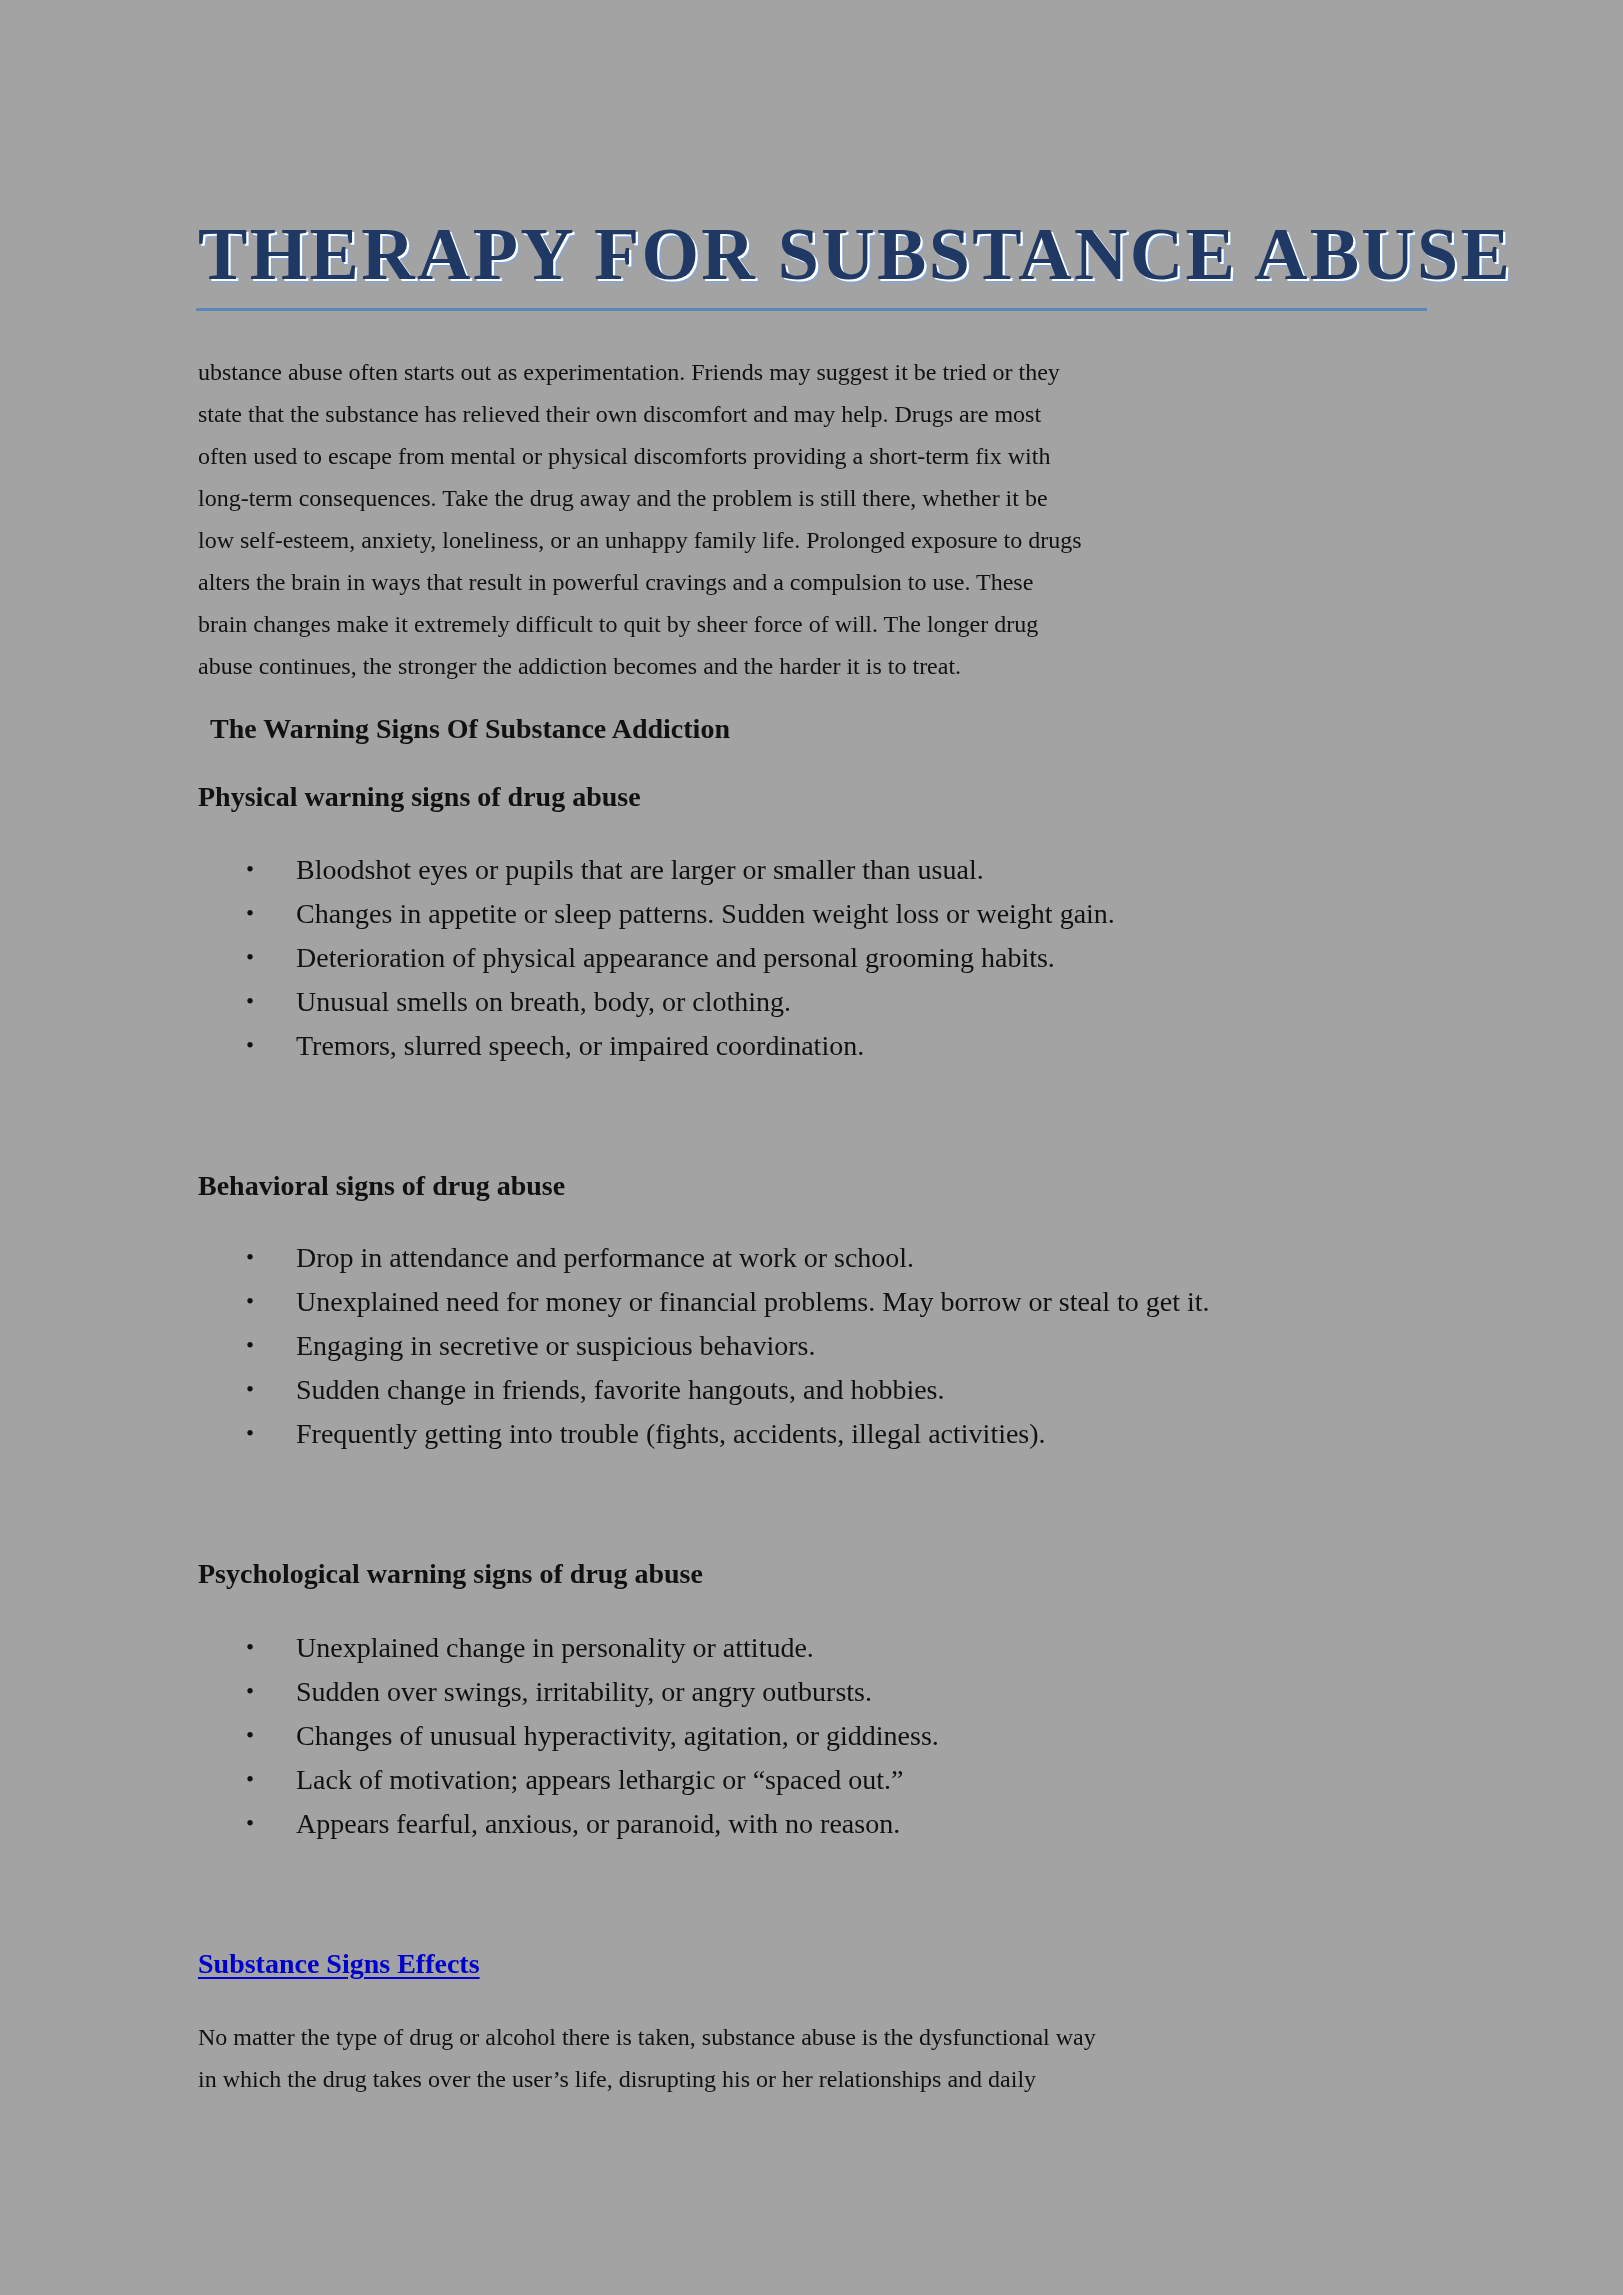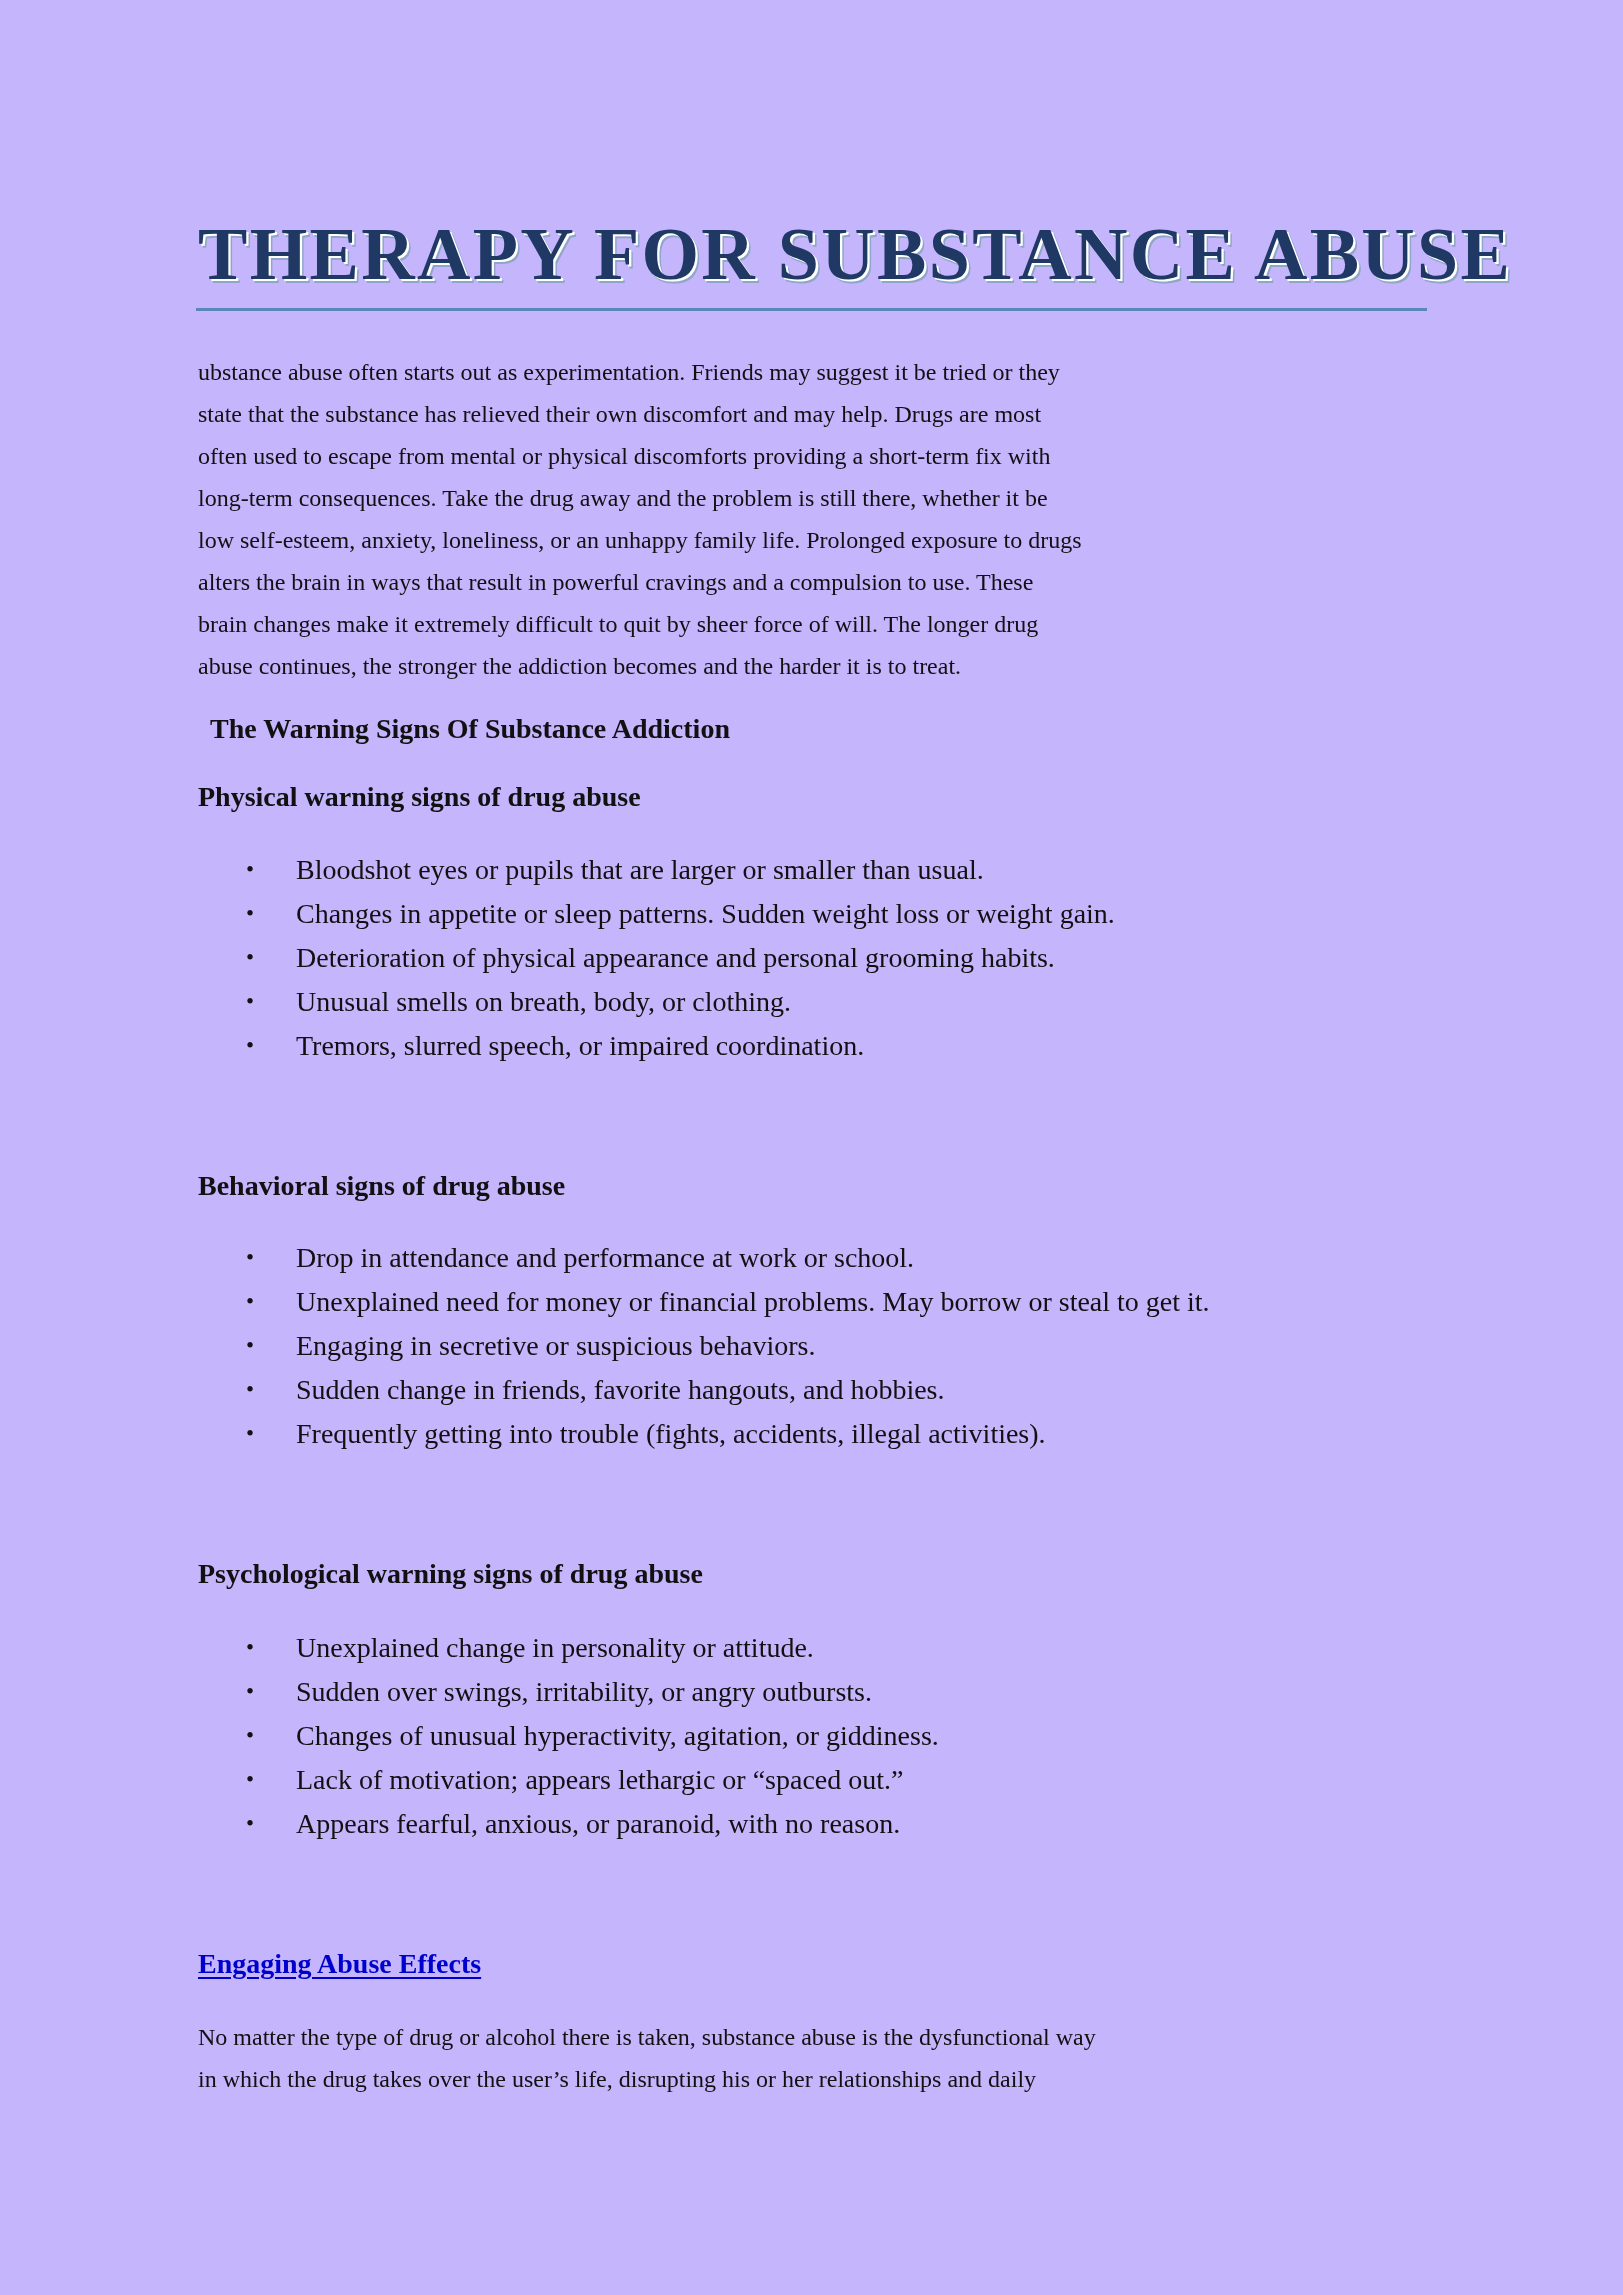--- a/index.html
+++ b/index.html
@@ -1,18 +1,18 @@
 <!DOCTYPE html>
 <html style="font-size:12.3px"><head>
 <meta charset="utf-8">
 <style>
   html, body { margin: 0; padding: 0; background: #ffffff; }
   body { width: 1624px; height: 2295px; position: relative; overflow: hidden;
          font-family: "DejaVu Serif", "Liberation Serif", serif; color: #111111; }
-  .page { position: absolute; left: 0; top: 0; width: 1624px; height: 2295px; background: #c4b5fd; }
+  .page { position: absolute; left: 0; top: 0; width: 1624px; height: 2295px; background: #a3a3a3; }
 
   .title { position: absolute; left: 198px; top: 216px; width: 1235px; height: 77px;
            font-family: "Liberation Serif", "DejaVu Serif", serif; font-weight: bold;
            font-size: 74px; line-height: 77px; letter-spacing: 2.3px; white-space: nowrap;
            color: #1f3864; text-shadow: 2.3px 2.3px 0 #ffffff, 3.8px 3.8px 0 #8ea6c7;
            transform-origin: left top; transform: scaleX(1.0); }
   .title-rule { position: absolute; left: 196px; top: 308px; width: 1231px; height: 3.1px; background: #5b87b8; }
 
   .txt { position: absolute; left: 198px; font-size: 28px; white-space: nowrap;
          font-family: "Liberation Serif", "DejaVu Serif", serif; }
@@ -116,21 +116,21 @@
     <li>
         <span class="bullet">•</span>
         <span class="btext">Lack of motivation; appears lethargic or “spaced out.”</span>
       </li>
     <li>
         <span class="bullet">•</span>
         <span class="btext">Appears fearful, anxious, or paranoid, with no reason.</span>
       </li>
   </ul>
 
-  <a class="txt link" style="top:1948px;">Engaging Abuse Effects</a>
+  <a class="txt link" style="top:1948px;">Substance Signs Effects</a>
 
   <div class="para" style="top:2016px;">
     <span class="ln">No matter the type of drug or alcohol there is taken, substance abuse is the dysfunctional way</span>
     <span class="ln">in which the drug takes over the user’s life, disrupting his or her relationships and daily</span>
   </div>
 
 </div>
 
 
 </body></html>

